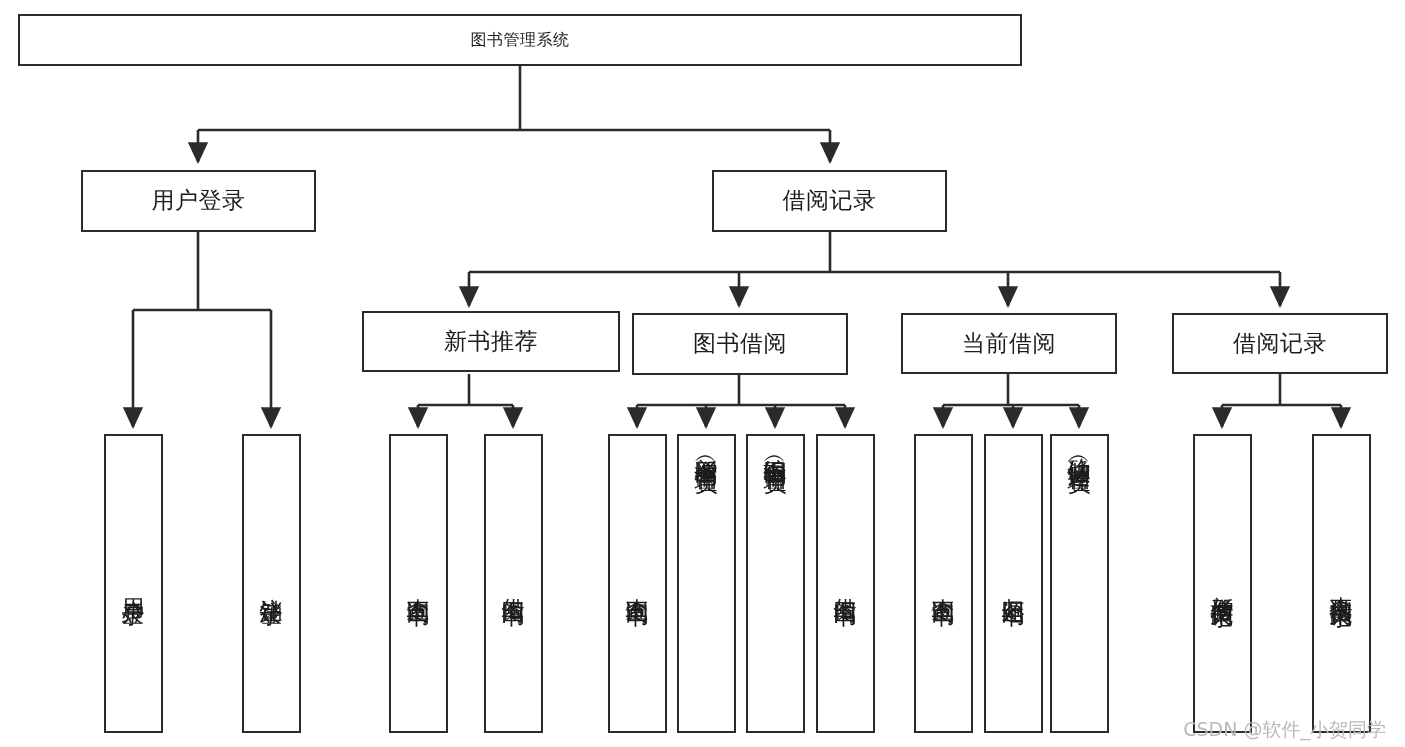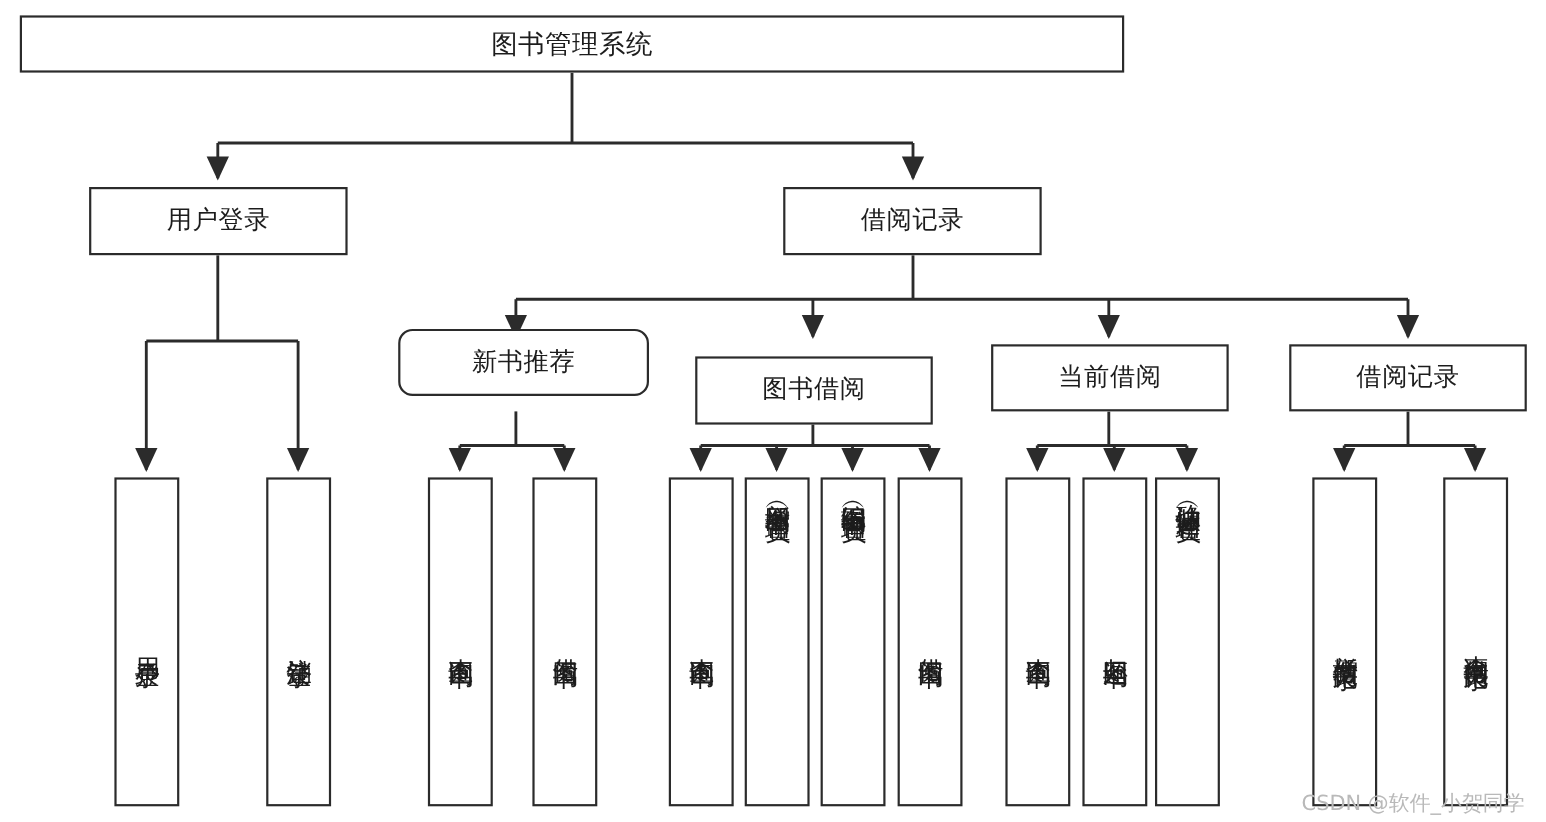--- a/index.html
+++ b/index.html
@@ -41,21 +41,21 @@
     line-height: 1.18;
     letter-spacing: 0.5px;
     white-space: nowrap;
   }
   
   .node.horiz .node-label {
     font-size: 23px;
     text-align: center;
   }
   .node.root .node-label {
-    font-size: 24px;
+    font-size: 16px;
   }
   
   .node.vert {
     align-items: flex-start;
     justify-content: center;
     padding-top: 4px;
   }
   .node.vert .node-label {
     writing-mode: vertical-rl;
     text-orientation: upright;
@@ -143,25 +143,25 @@
   </div>
 
   <div class="node horiz" style="left:81px; top:170px; width:235px; height:62px;">
     <span class="node-label">用户登录</span>
   </div>
 
   <div class="node horiz" style="left:712px; top:170px; width:235px; height:62px;">
     <span class="node-label">借阅记录</span>
   </div>
 
-  <div class="node horiz" style="left:362px; top:299px; width:228px; height:61px;border-radius:13px;">
+  <div class="node horiz" style="left:362px; top:311px; width:258px; height:61px;">
     <span class="node-label">新书推荐</span>
   </div>
 
-  <div class="node horiz" style="left:632px; top:324px; width:216px; height:62px;">
+  <div class="node horiz" style="left:632px; top:313px; width:216px; height:62px;">
     <span class="node-label">图书借阅</span>
   </div>
 
   <div class="node horiz" style="left:901px; top:313px; width:216px; height:61px;">
     <span class="node-label">当前借阅</span>
   </div>
 
   <div class="node horiz" style="left:1172px; top:313px; width:216px; height:61px;">
     <span class="node-label">借阅记录</span>
   </div>

